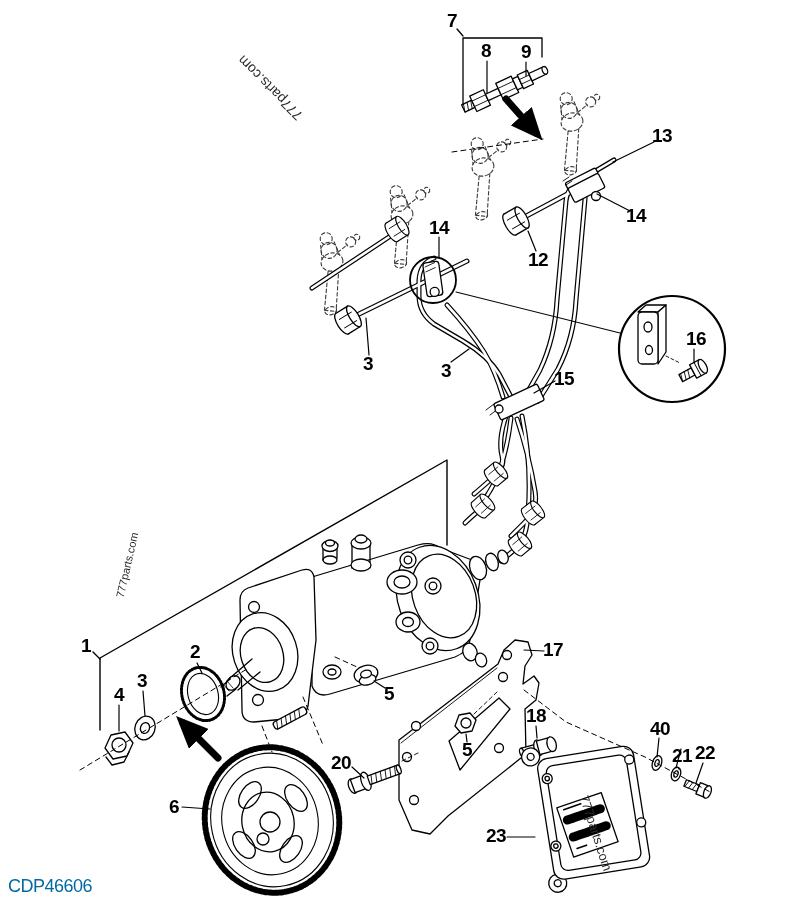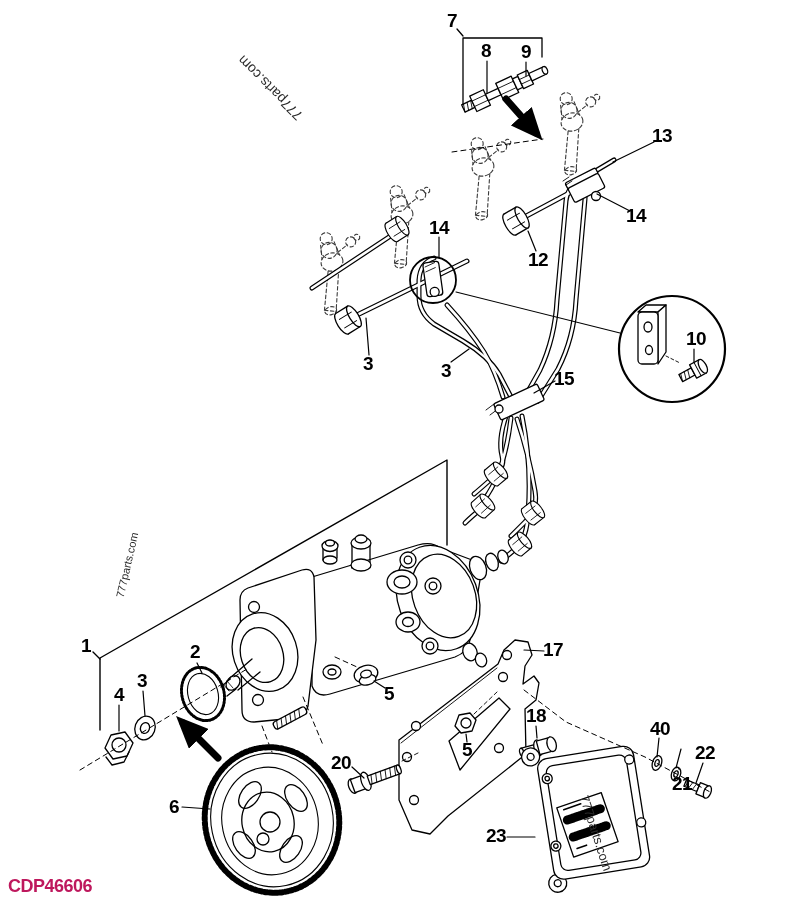--- a/index.html
+++ b/index.html
@@ -6,22 +6,22 @@
   #stage{position:relative;width:800px;height:903px;background:#fff;overflow:hidden;
          font-family:"Liberation Sans","DejaVu Sans",sans-serif;}
   #art{position:absolute;left:0;top:0;}
   .callout{position:absolute;transform:translate(-50%,-50%);font-weight:bold;
            font-size:19px;color:#000;letter-spacing:-0.5px;white-space:nowrap;z-index:5;}
   .wm{position:absolute;transform-origin:center;color:#2b2b2b;font-size:14px;
       white-space:nowrap;z-index:2;}
   #wm-top{left:270px;top:88px;transform:translate(-50%,-50%) rotate(225deg);font-size:14px;}
   #wm-left{left:127px;top:565px;transform:translate(-50%,-50%) rotate(-77deg);font-size:11px;}
   #wm-ecu{left:596px;top:833px;transform:translate(-50%,-50%) rotate(72deg);font-size:13px;z-index:6;}
-  #sheet-code{position:absolute;left:8px;top:876px;font-weight:bold;font-size:18px;
-              letter-spacing:-0.5px;color:#be185d;z-index:5;}
+  #sheet-code{position:absolute;left:8px;top:876px;font-weight:normal;font-size:18px;
+              letter-spacing:-0.5px;color:#0369a1;z-index:5;}
 </style>
 </head>
 <body>
 
 <div id="stage">
 
 <svg id="art" width="800" height="903" viewBox="0 0 800 903" fill="none" stroke="#000" stroke-width="1.3" stroke-linecap="round" stroke-linejoin="round">
   <defs>
     <marker id="ah" markerWidth="5" markerHeight="4" refX="3.2" refY="2" orient="auto">
       <path d="M0,0 L4.6,2 L0,4 Z" fill="#000" stroke="none"></path>
@@ -395,23 +395,23 @@
   <div class="callout" style="left:452px;top:21px">7</div>
   <div class="callout" style="left:486px;top:51px">8</div>
   <div class="callout" style="left:526px;top:52px">9</div>
   <div class="callout" style="left:368px;top:364px">3</div>
   <div class="callout" style="left:446px;top:371px">3</div>
   <div class="callout" style="left:538px;top:260px">12</div>
   <div class="callout" style="left:662px;top:136px">13</div>
   <div class="callout" style="left:439px;top:228px">14</div>
   <div class="callout" style="left:636px;top:216px">14</div>
   <div class="callout" style="left:564px;top:379px">15</div>
-  <div class="callout" style="left:696px;top:339px">10</div>
+  <div class="callout" style="left:696px;top:339px">16</div>
   <div class="callout" style="left:553px;top:650px">17</div>
   <div class="callout" style="left:536px;top:716px">18</div>
   <div class="callout" style="left:341px;top:763px">20</div>
   <div class="callout" style="left:660px;top:729px">40</div>
-  <div class="callout" style="left:682px;top:784px">21</div>
+  <div class="callout" style="left:682px;top:756px">21</div>
   <div class="callout" style="left:705px;top:753px">22</div>
   <div class="callout" style="left:496px;top:836px">23</div>
 
   <div id="sheet-code">CDP46606</div>
 </div>
 
 </body></html>

